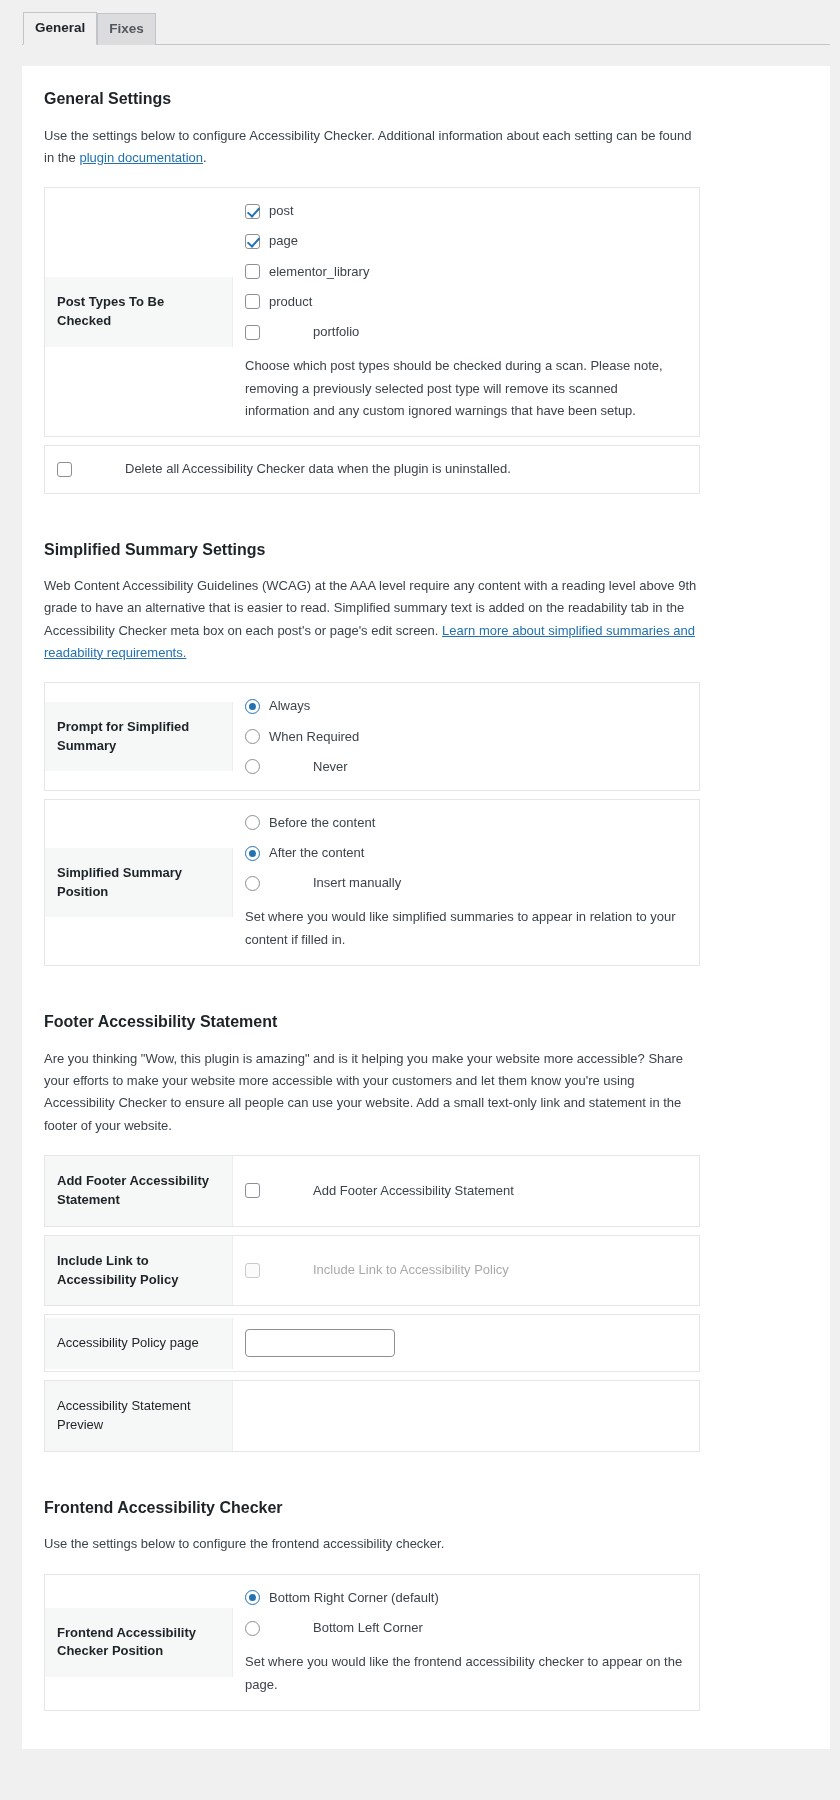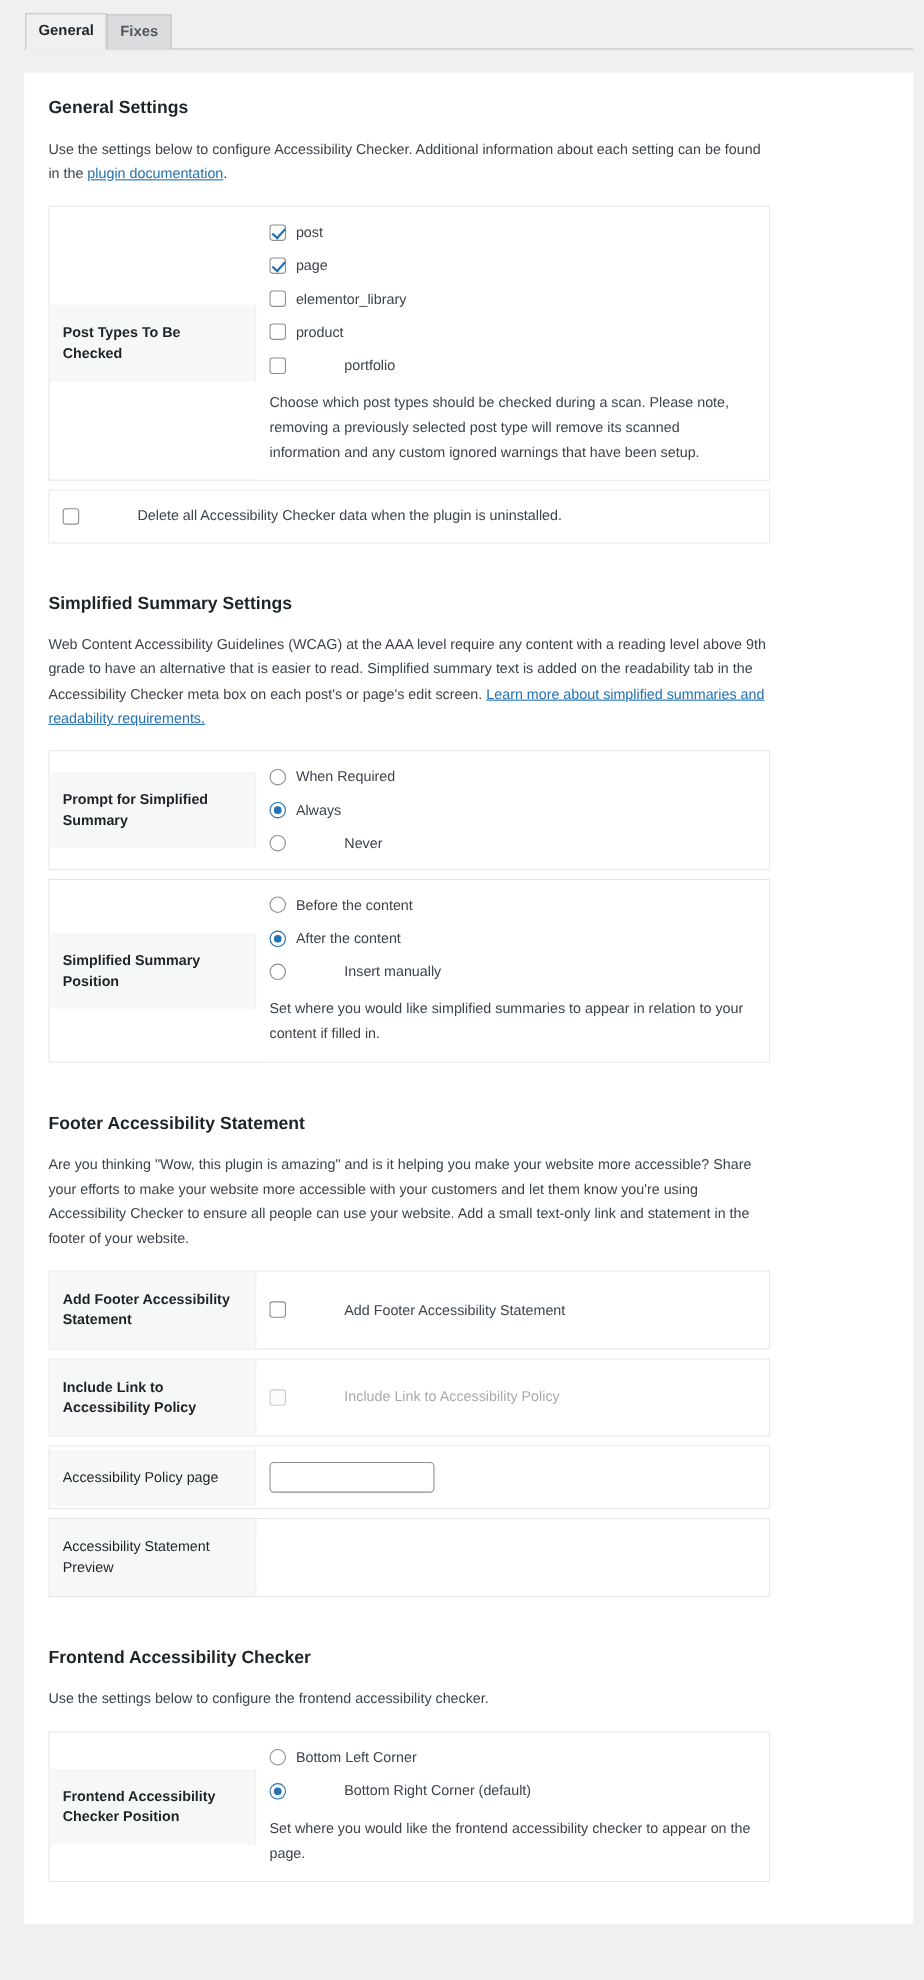--- a/index.html
+++ b/index.html
@@ -255,26 +255,26 @@
 
     <h2 class="section spaced">Simplified Summary Settings</h2>
     <p class="intro wide"><span>Web Content Accessibility Guidelines (WCAG) at the AAA level require any content with a reading level above 9th grade to have an alternative that is easier to read. Simplified summary text is added on the readability tab in the Accessibility Checker meta box on each post's or page's edit screen. </span><a href="#">Learn more about simplified summaries and readability requirements.</a></p>
 
     <div class="form-table">
 
       <div class="row">
         <div class="th">Prompt for Simplified Summary</div>
         <div class="td">
           <label class="opt">
-            <span class="rb"></span>
-            <span class="lbl">When Required</span>
-          </label>
-          <label class="opt">
             <span class="rb checked"></span>
             <span class="lbl">Always</span>
+          </label>
+          <label class="opt">
+            <span class="rb"></span>
+            <span class="lbl">When Required</span>
           </label>
           <label class="opt">
             <span class="rb"></span>
             <span class="lbl">Never</span>
           </label>
         </div>
       </div>
 
       <div class="row">
         <div class="th">Simplified Summary Position</div>
@@ -337,26 +337,26 @@
     </div>
 
     <h2 class="section spaced">Frontend Accessibility Checker</h2>
     <p class="intro">Use the settings below to configure the frontend accessibility checker.</p>
 
     <div class="form-table">
       <div class="row">
         <div class="th">Frontend Accessibility Checker Position</div>
         <div class="td">
           <label class="opt">
-            <span class="rb"></span>
-            <span class="lbl">Bottom Left Corner</span>
-          </label>
-          <label class="opt">
             <span class="rb checked"></span>
             <span class="lbl">Bottom Right Corner (default)</span>
           </label>
+          <label class="opt">
+            <span class="rb"></span>
+            <span class="lbl">Bottom Left Corner</span>
+          </label>
           <p class="desc">Set where you would like the frontend accessibility checker to appear on the page.</p>
         </div>
       </div>
     </div>
 
   </div>
 </div>
 
 </body></html>

